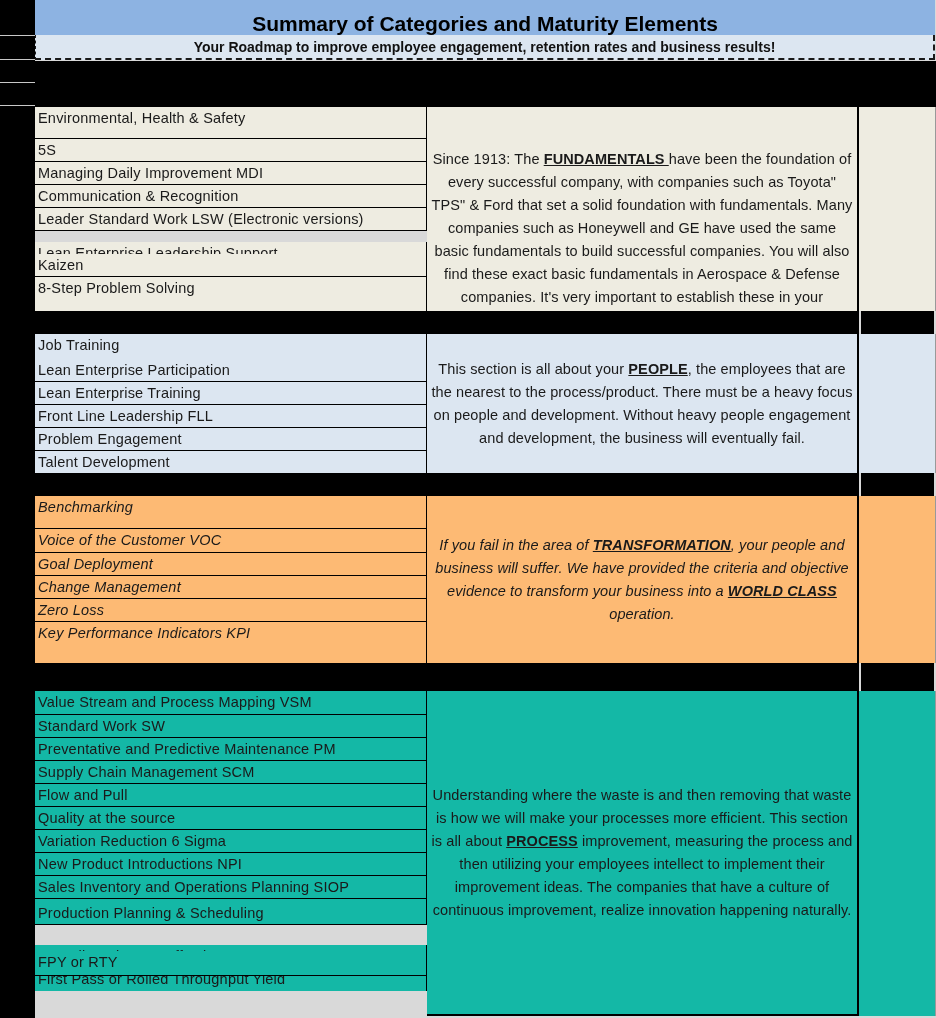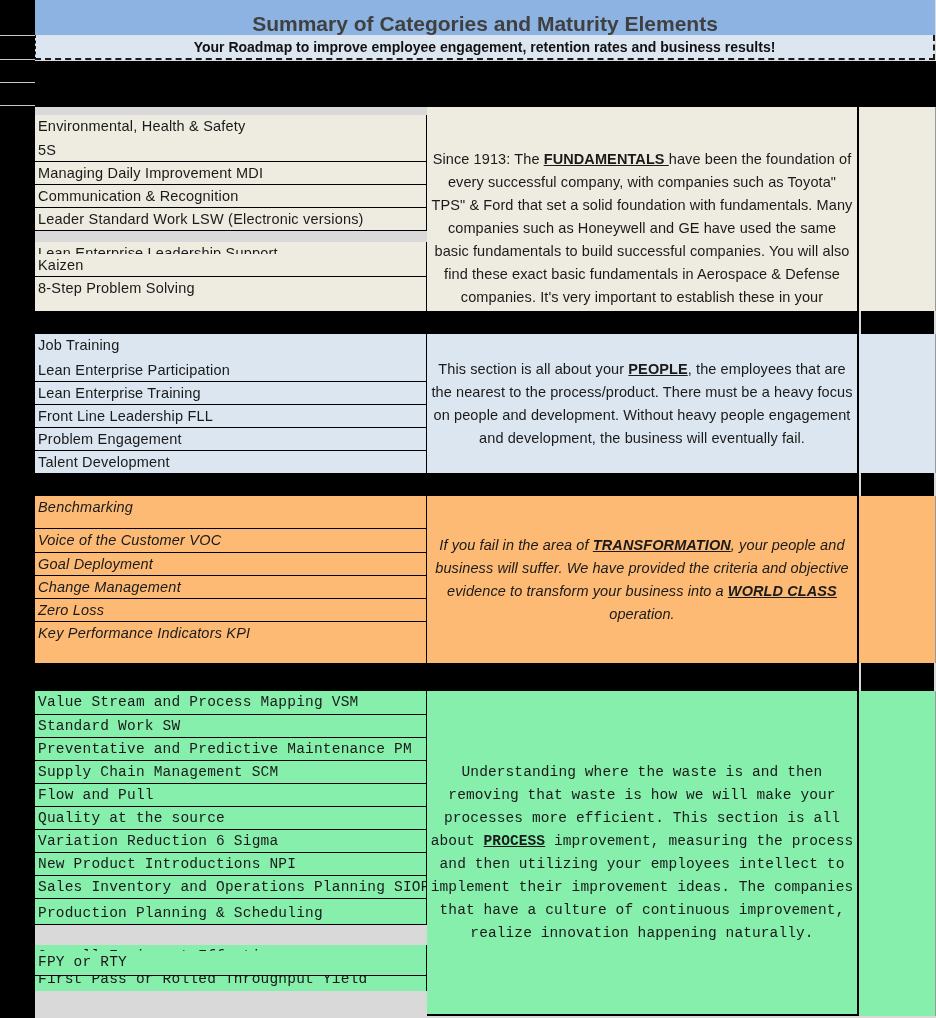--- a/index.html
+++ b/index.html
@@ -9,21 +9,21 @@
     font-family:"Liberation Sans", "DejaVu Sans", sans-serif;
     color:#1a1a1a;
   }
   .abs { position:absolute; box-sizing:border-box; }
   .black { background:#000; }
   .rowhdr { left:0; width:35px; background:#000; border-bottom:1px solid #c8c8c8; }
   .title-band {
     left:35px; top:0; width:900px; height:50px; background:#8db3e2;
     border-bottom:2px dashed #1a1a1a;
     display:flex; align-items:center; justify-content:center;
-    font-size:21px; font-weight:bold; color:#404040;
+    font-size:21px; font-weight:bold; color:#000000;
   }
   .subtitle-band {
     left:35px; top:35px; width:900px; height:25px; background:#dce6f1;
     border-bottom:2px dashed #1a1a1a; border-left:1px dashed #1a1a1a; border-right:2px dashed #1a1a1a;
     display:flex; align-items:center; justify-content:center;
     font-size:14px; font-weight:bold; color:#111;
   }
   .item {
     left:35px; width:392px; box-sizing:border-box;
     border-bottom:1px solid #000; border-right:1px solid #000;
@@ -37,37 +37,37 @@
     text-align:center; font-size:14.5px; line-height:23px; padding:0 3px;
     letter-spacing:0.1px;
   }
   .desc b { font-weight:bold; text-decoration:underline; }
   .side { left:859px; width:77px; box-sizing:border-box; border-right:1px solid #999; }
   .sep { left:35px; width:824px; background:#000; }
   .sep-side { left:861px; width:73px; background:#000; }
   .c1 { background:#eeece1; }
   .c2 { background:#dce6f1; }
   .c3 { background:#fdba74;font-style:italic; }
-  .c4 { background:#86efac;font-family:Liberation Mono, monospace; }
+  .c4 { background:#14b8a6; }
 </style>
 </head>
 <body>
 
 <div class="abs rowhdr" style="top:0;height:36px"></div>
 <div class="abs rowhdr" style="top:36px;height:24px"></div>
 <div class="abs rowhdr" style="top:60px;height:23px"></div>
 <div class="abs rowhdr" style="top:83px;height:23px"></div>
 <div class="abs rowhdr" style="top:106px;height:1018px;border-bottom:none"></div>
 
 <div class="abs title-band">Summary of Categories and Maturity Elements</div>
 <div class="abs subtitle-band">Your Roadmap to improve employee engagement, retention rates and business results!</div>
 <div class="abs black" style="left:35px;top:61px;width:901px;height:46px"></div>
 
 <div>
-  <div class="abs item c1" style="top:115px;height:32px">Environmental, Health &amp; Safety</div>
+  <div class="abs item c1" style="top:107px;height:32px">Environmental, Health &amp; Safety</div>
   <div class="abs item c1" style="top:139px;height:23px">5S</div>
   <div class="abs item c1" style="top:162px;height:23px">Managing Daily Improvement MDI</div>
   <div class="abs item c1" style="top:185px;height:23px">Communication &amp; Recognition</div>
   <div class="abs item c1" style="top:208px;height:23px">Leader Standard Work LSW (Electronic versions)</div>
   <div class="abs item c1" style="top:242px;height:23px">Lean Enterprise Leadership Support</div>
   <div class="abs item c1" style="top:254px;height:23px">Kaizen</div>
   <div class="abs item c1" style="top:277px;height:34px;border-bottom:none">8-Step Problem Solving</div>
   <div class="abs desc c1" style="top:107px;height:265px">
     <span><span>Since 1913: The </span><b>FUNDAMENTALS </b><span> have been the foundation of every successful company, with companies such as Toyota" TPS" &amp; Ford that set a solid foundation with fundamentals. Many companies such as Honeywell and GE have used the same basic fundamentals to build successful companies. You will also find these exact basic fundamentals in Aerospace &amp; Defense companies. It's very important to establish these in your business and build from there.</span></span>
   </div>

